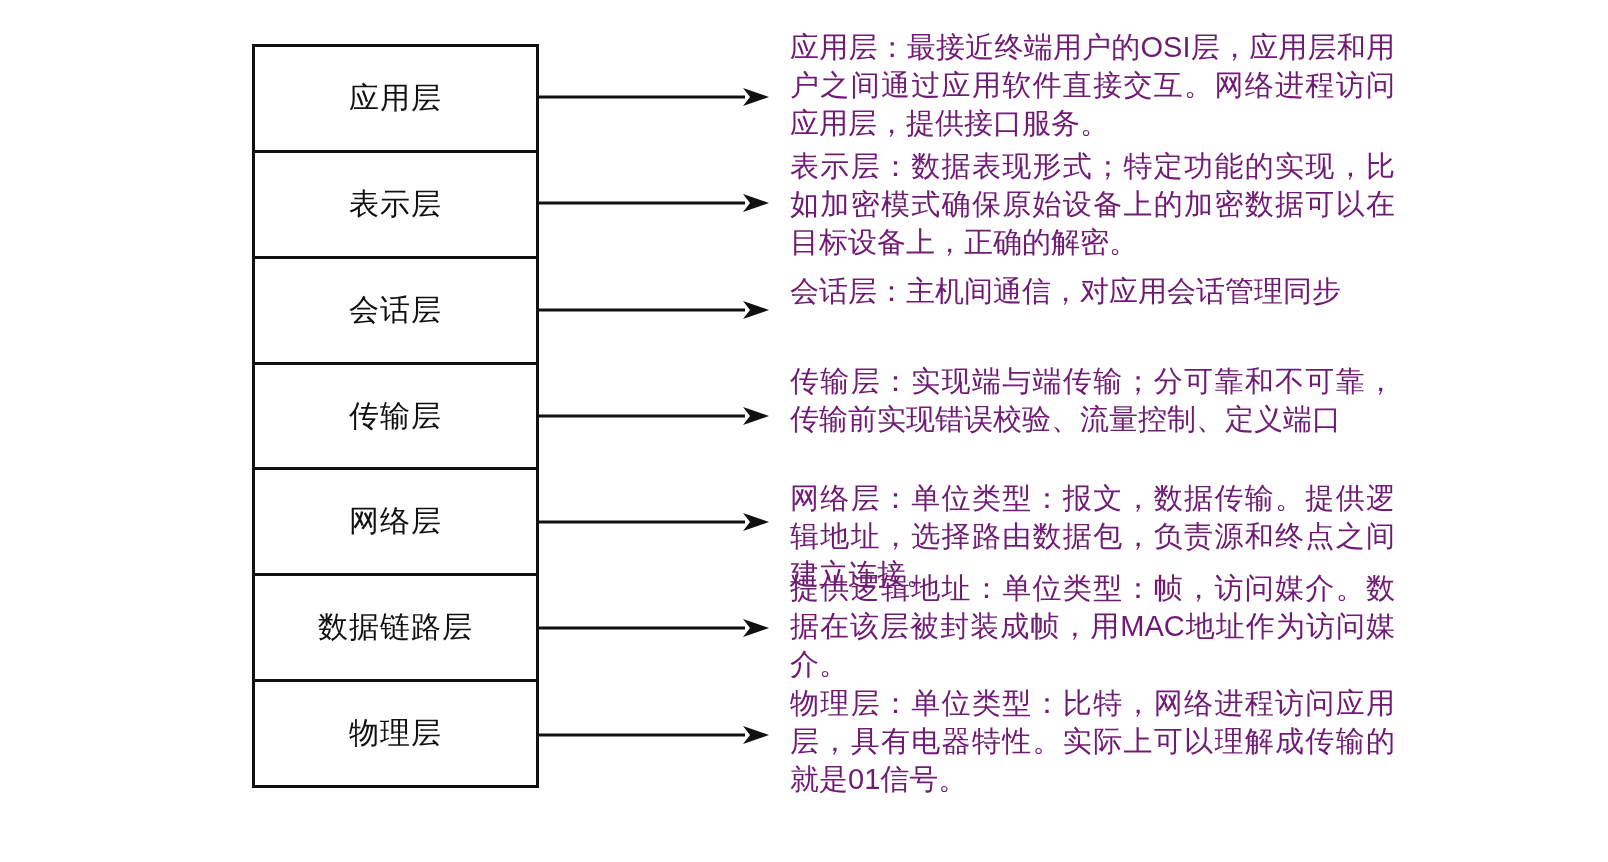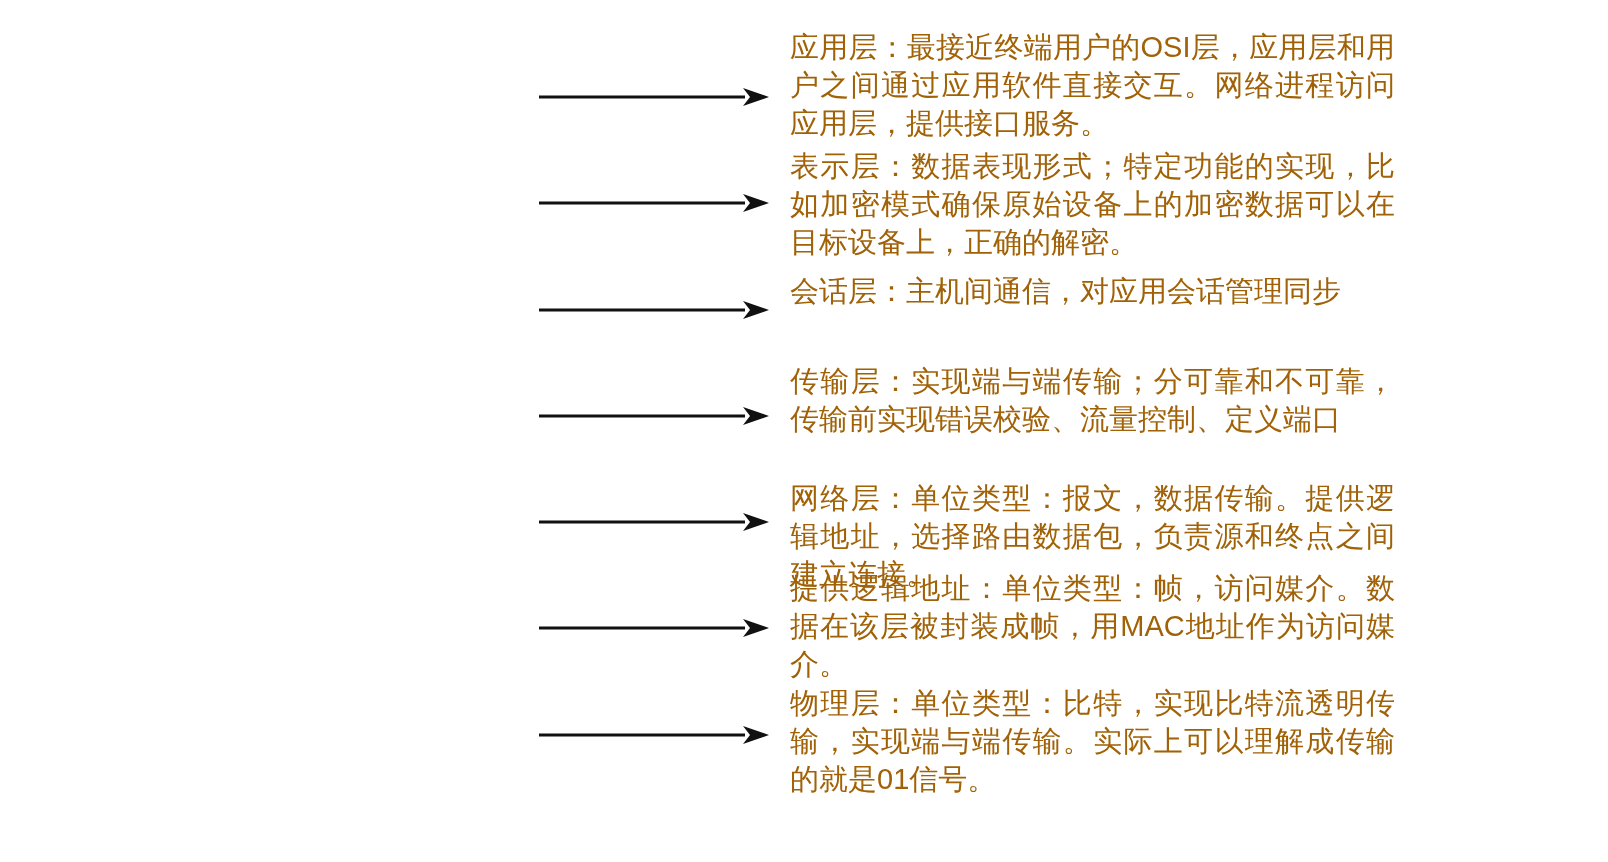--- a/index.html
+++ b/index.html
@@ -56,37 +56,60 @@
     left: 790px;
     top: 0;
     width: 605px;
   }
   .layer-desc {
     position: absolute;
     left: 0;
     width: 605px;
     font-size: 29px;
     line-height: 38px;
-    color: #a16207;
+    color: #701a75;
     text-align: justify;
     text-justify: inter-ideograph;
   }
   .d0 { top: 28px; }
   .d1 { top: 147px; }
   .d2 { top: 272px; }
   .d3 { top: 344px; margin-top: 18px; }
   .d4 { top: 479px; }
   .d5 { top: 569px; }
   .d6 { top: 684px; }
 </style>
 </head>
 <body>
 
 <div class="canvas">
 
+  <div class="layer-stack">
+    <div class="layer-box">
+      <span class="layer-label">应用层</span>
+    </div>
+    <div class="layer-box">
+      <span class="layer-label">表示层</span>
+    </div>
+    <div class="layer-box">
+      <span class="layer-label">会话层</span>
+    </div>
+    <div class="layer-box">
+      <span class="layer-label">传输层</span>
+    </div>
+    <div class="layer-box">
+      <span class="layer-label">网络层</span>
+    </div>
+    <div class="layer-box">
+      <span class="layer-label">数据链路层</span>
+    </div>
+    <div class="layer-box">
+      <span class="layer-label">物理层</span>
+    </div>
+  </div>
 
   <div class="arrow" style="top:87px">
     <svg width="230" height="20" viewBox="0 0 230 20" xmlns="http://www.w3.org/2000/svg">
       <line x1="0" y1="10" x2="206" y2="10" stroke="#111111" stroke-width="3"></line>
       <polygon points="204,1 230,10 204,19 211,10" fill="#111111"></polygon>
     </svg>
   </div>
   <div class="arrow" style="top:193px">
     <svg width="230" height="20" viewBox="0 0 230 20" xmlns="http://www.w3.org/2000/svg">
       <line x1="0" y1="10" x2="206" y2="10" stroke="#111111" stroke-width="3"></line>
@@ -124,16 +147,16 @@
     </svg>
   </div>
 
   <div class="descriptions">
     <div class="layer-desc d0">应用层：最接近终端用户的OSI层，应用层和用户之间通过应用软件直接交互。网络进程访问应用层，提供接口服务。</div>
     <div class="layer-desc d1">表示层：数据表现形式；特定功能的实现，比如加密模式确保原始设备上的加密数据可以在目标设备上，正确的解密。</div>
     <div class="layer-desc d2">会话层：主机间通信，对应用会话管理同步</div>
     <div class="layer-desc d3">传输层：实现端与端传输；分可靠和不可靠，传输前实现错误校验、流量控制、定义端口</div>
     <div class="layer-desc d4">网络层：单位类型：报文，数据传输。提供逻辑地址，选择路由数据包，负责源和终点之间建立连接。</div>
     <div class="layer-desc d5">提供逻辑地址：单位类型：帧，访问媒介。数据在该层被封装成帧，用MAC地址作为访问媒介。</div>
-    <div class="layer-desc d6">物理层：单位类型：比特，实现比特流透明传输，实现端与端传输。实际上可以理解成传输的就是01信号。</div>
+    <div class="layer-desc d6">物理层：单位类型：比特，网络进程访问应用层，具有电器特性。实际上可以理解成传输的就是01信号。</div>
   </div>
 
 </div>
 
 </body></html>

